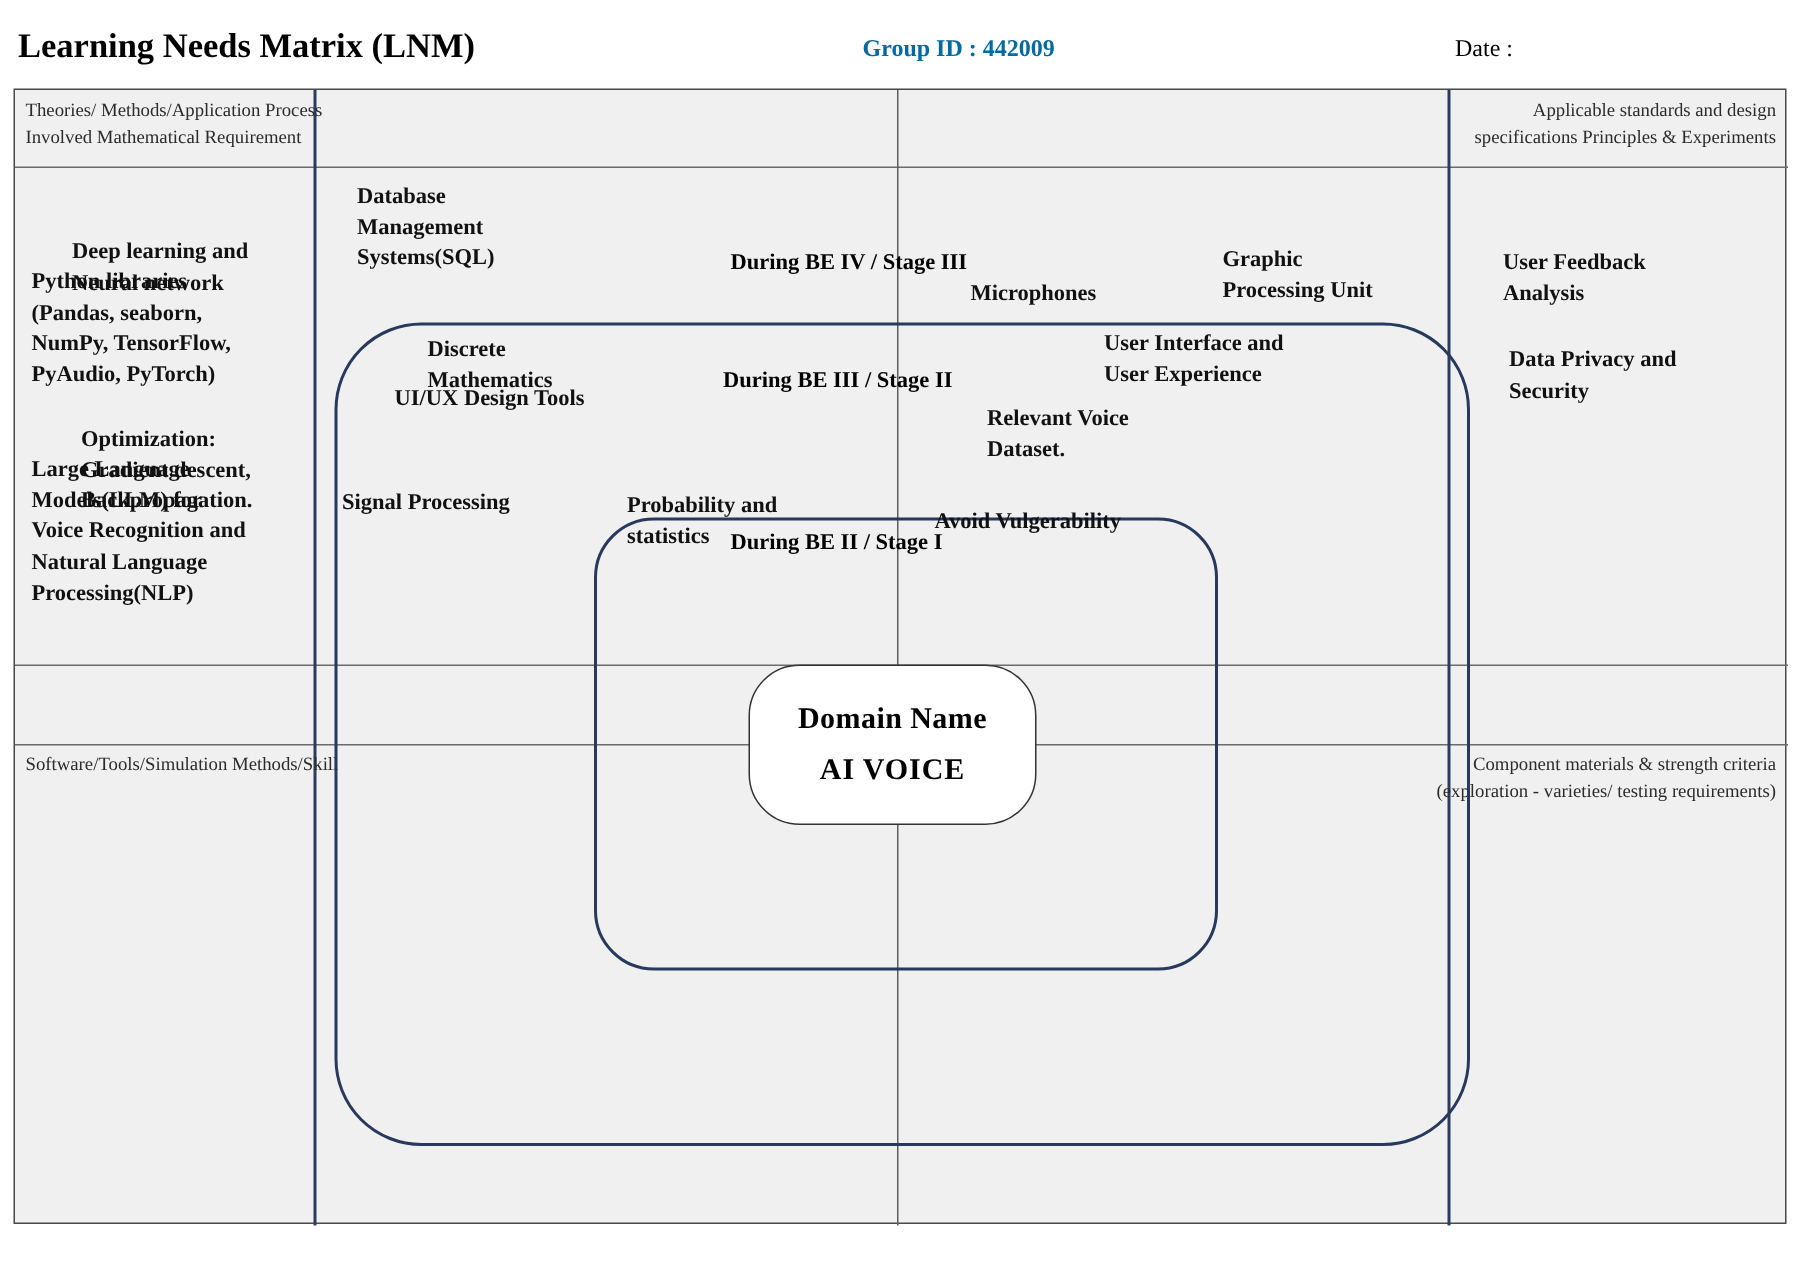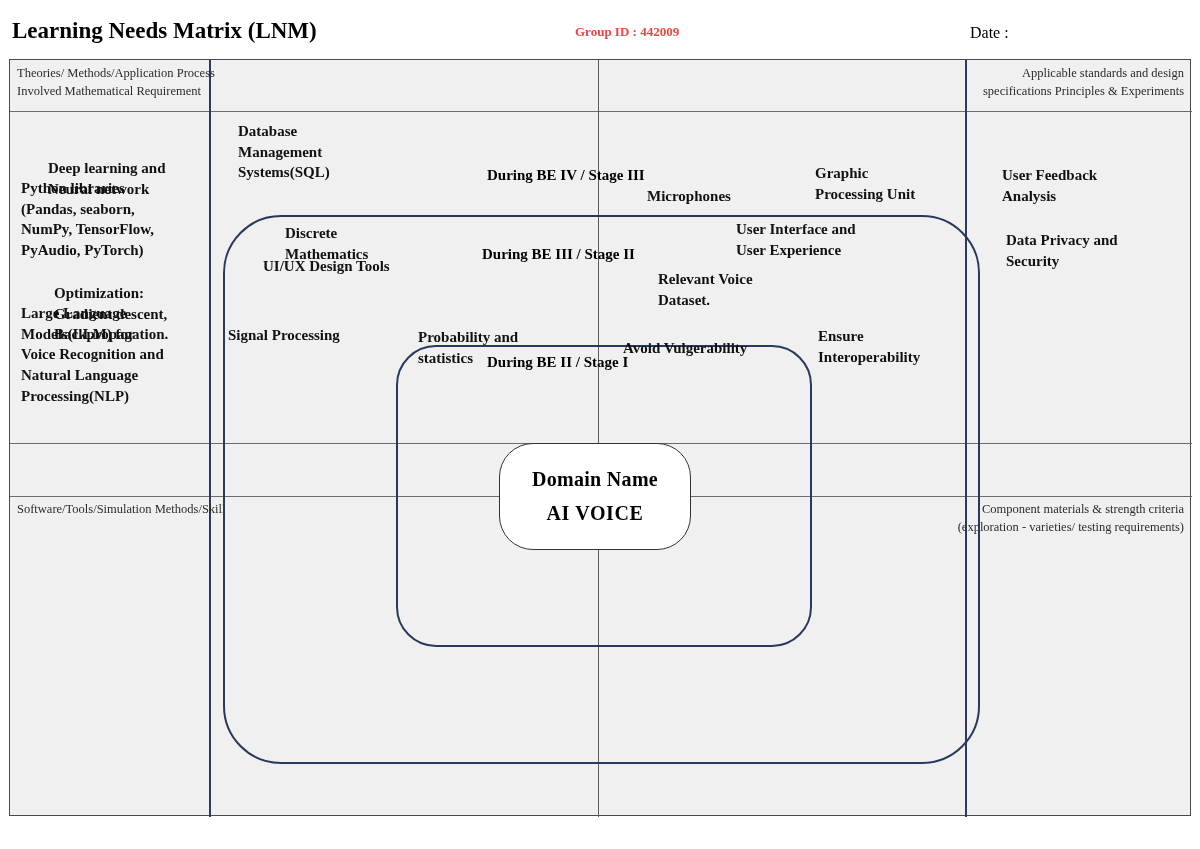--- a/index.html
+++ b/index.html
@@ -26,23 +26,23 @@
     left: 12px; top: 18px;
     font-size: 23px;
     font-weight: bold;
     letter-spacing: 0px;
     color: #000;
     white-space: nowrap;
   }
   .group-id {
     position: absolute;
     left: 575px; top: 24px;
-    font-size: 13px;
-    font-weight: bold;
-    color: #ef4444;
+    font-size: 16px;
+    font-weight: bold;
+    color: #0369a1;
     white-space: nowrap;
   }
   .date-label {
     position: absolute;
     left: 970px; top: 24px;
     font-size: 16px;
     font-weight: normal;
     color: #000;
     white-space: nowrap;
   }
@@ -239,21 +239,19 @@
 Dataset.</div>
 
   <div class="note" style="left:992px; top:105px; width:160px;">User Feedback
 Analysis</div>
   <div class="note" style="left:996px; top:170px; width:170px;">Data Privacy and
 Security</div>
 
   <div class="note" style="left:408px; top:267px; width:170px;">Probability and
 statistics</div>
   <div class="note" style="left:613px; top:278px; width:180px;">Avoid Vulgerability</div>
-  <div class="note" style="left:808px; top:266px; width:155px;">Ensure
-Interoperability</div>
 
   <div class="domain-bubble">
     <div class="dn-label">Domain Name</div>
     <div class="dn-value">AI VOICE</div>
   </div>
 
 </div>
 
 </body></html>

